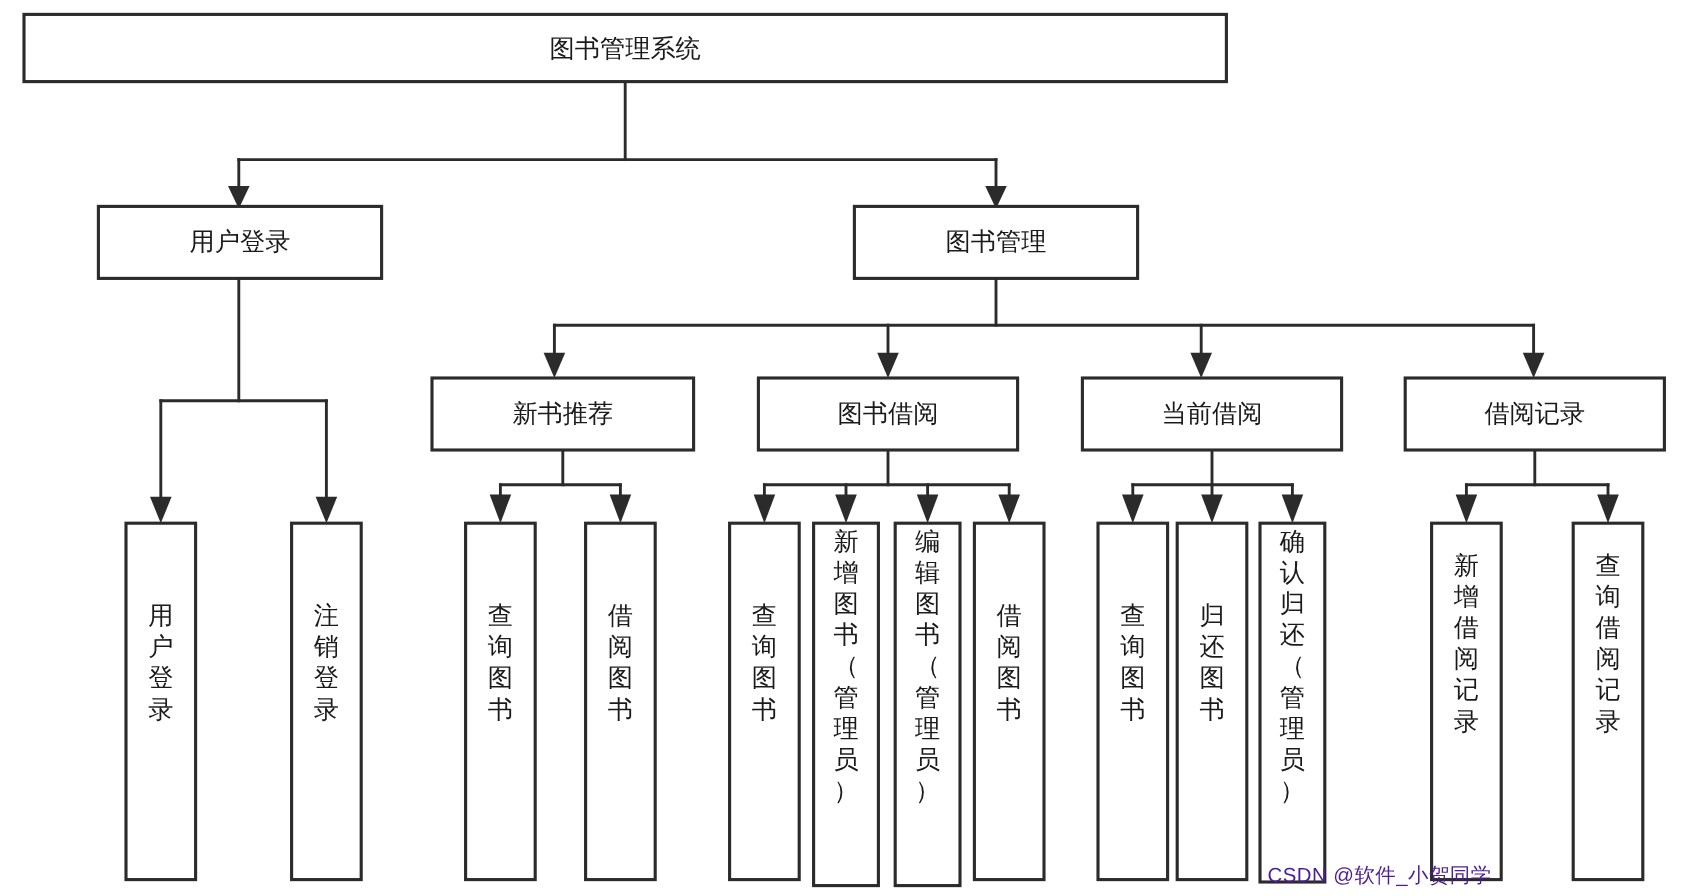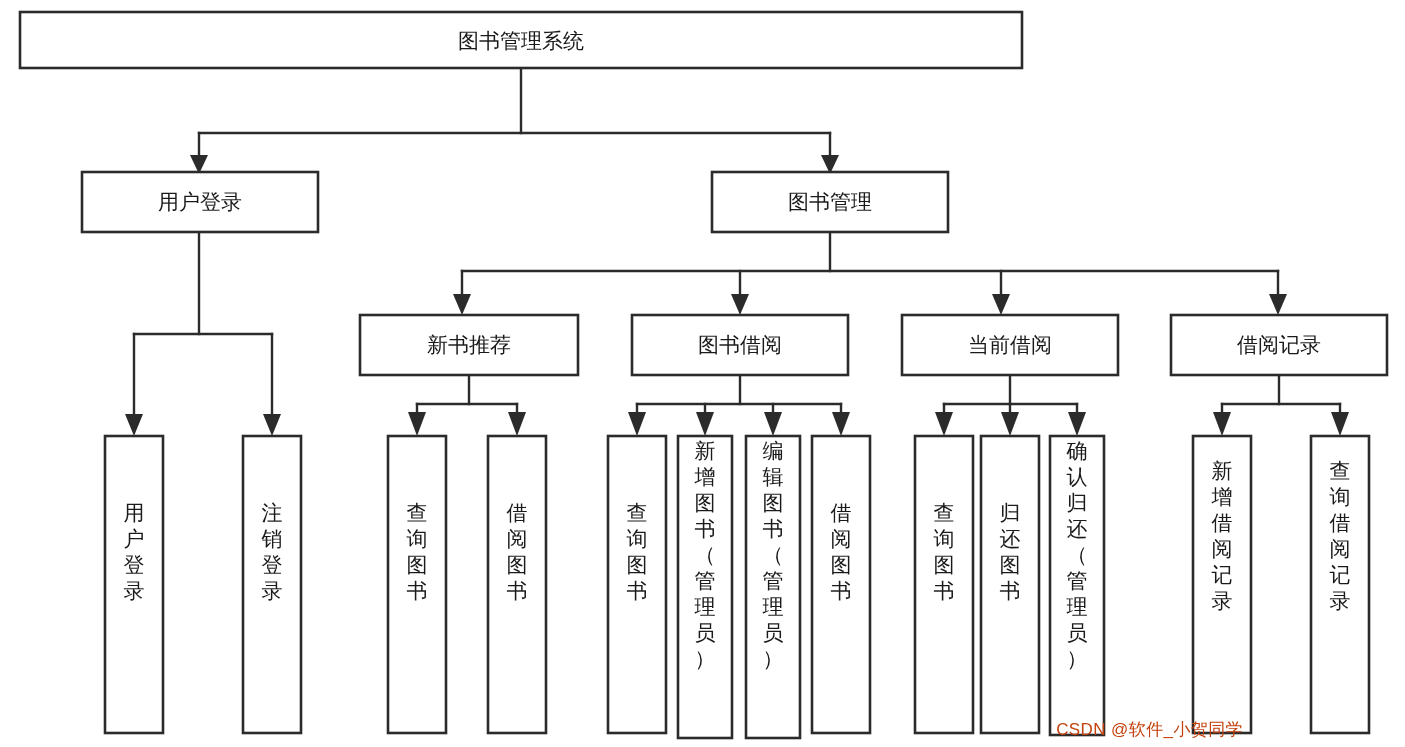--- a/index.html
+++ b/index.html
@@ -53,21 +53,21 @@
     font-size: 21px;
     fill: #1a1a1a;
     text-anchor: middle;
   }
   .watermark-text {
     position: absolute;
     right: 12px;
     bottom: 6px;
     font-family: "Liberation Sans", "DejaVu Sans", sans-serif;
     font-size: 17px;
-    color: #c2410c;
+    color: #4c1d95;
     white-space: nowrap;
     letter-spacing: 0.4px;
     user-select: none;
   }
 </style>
 </head>
 <body>
 
 <div id="diagram-root">
 

